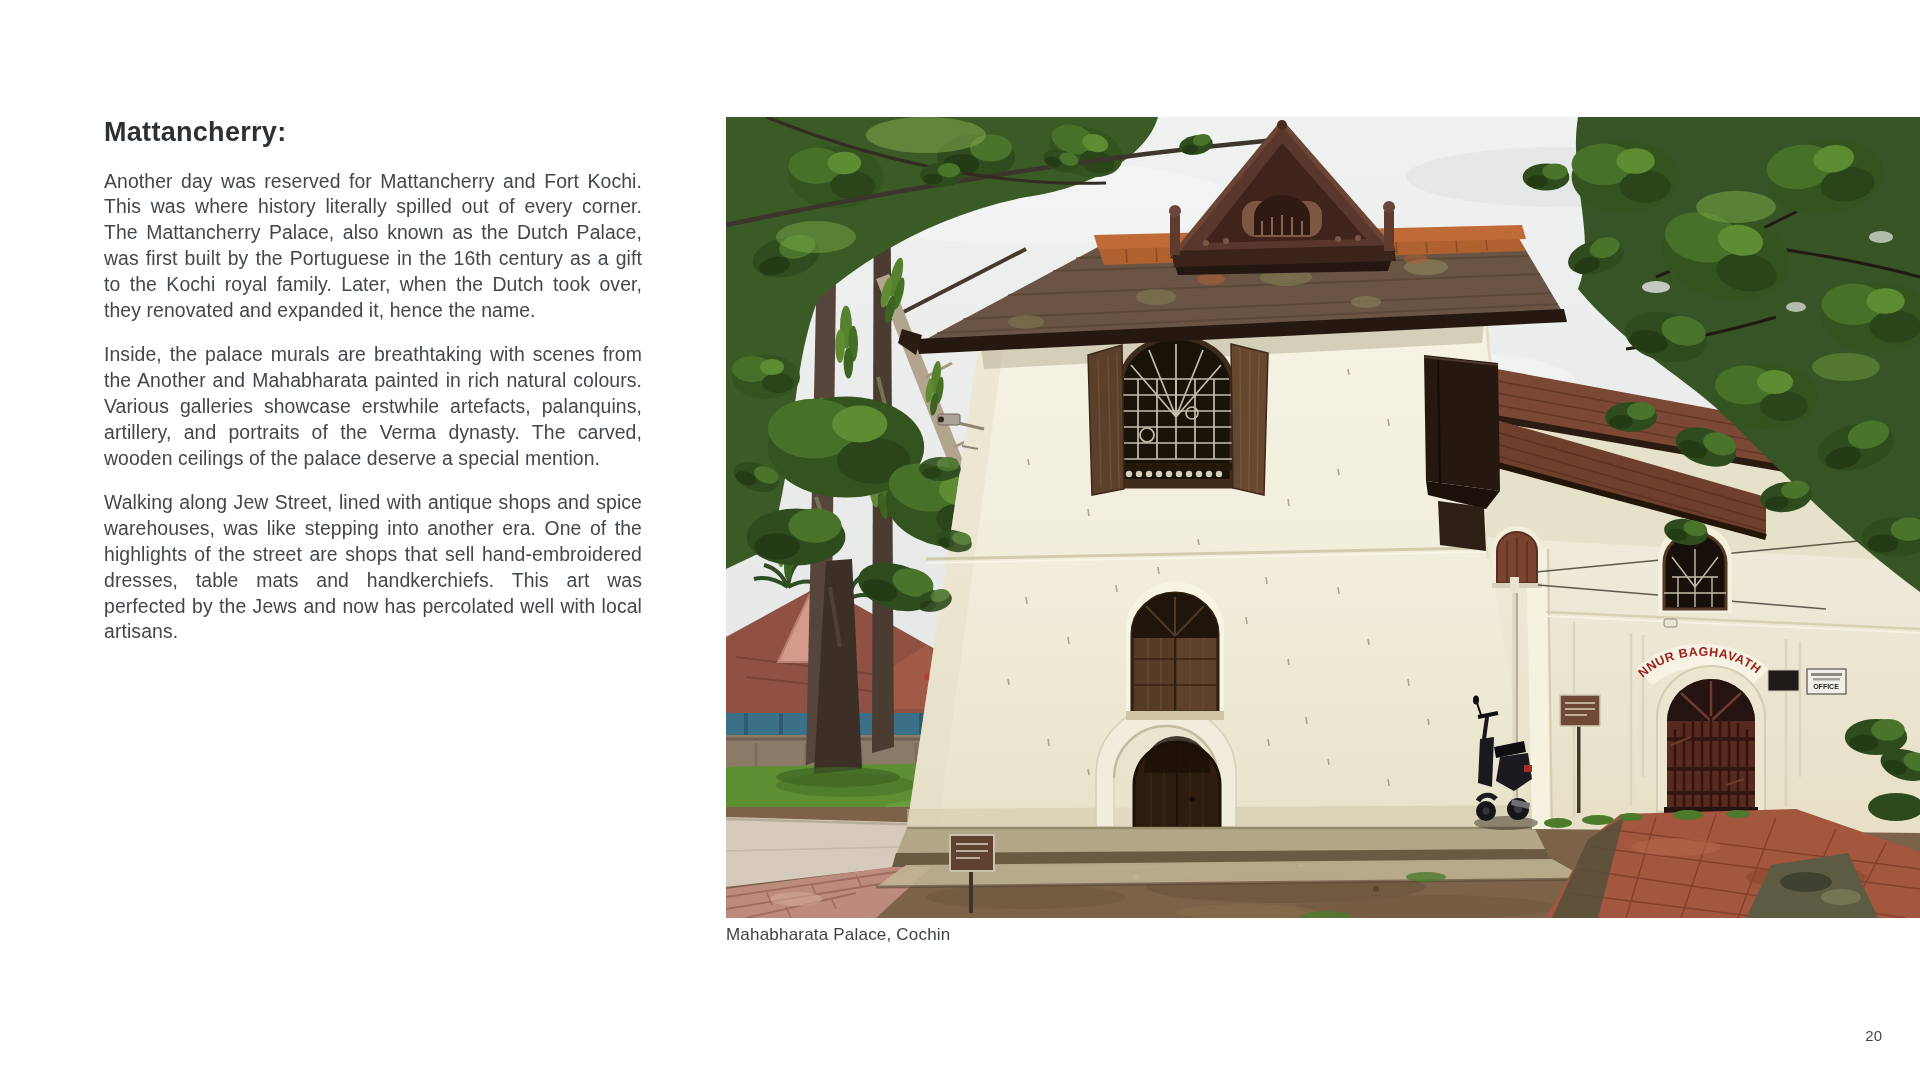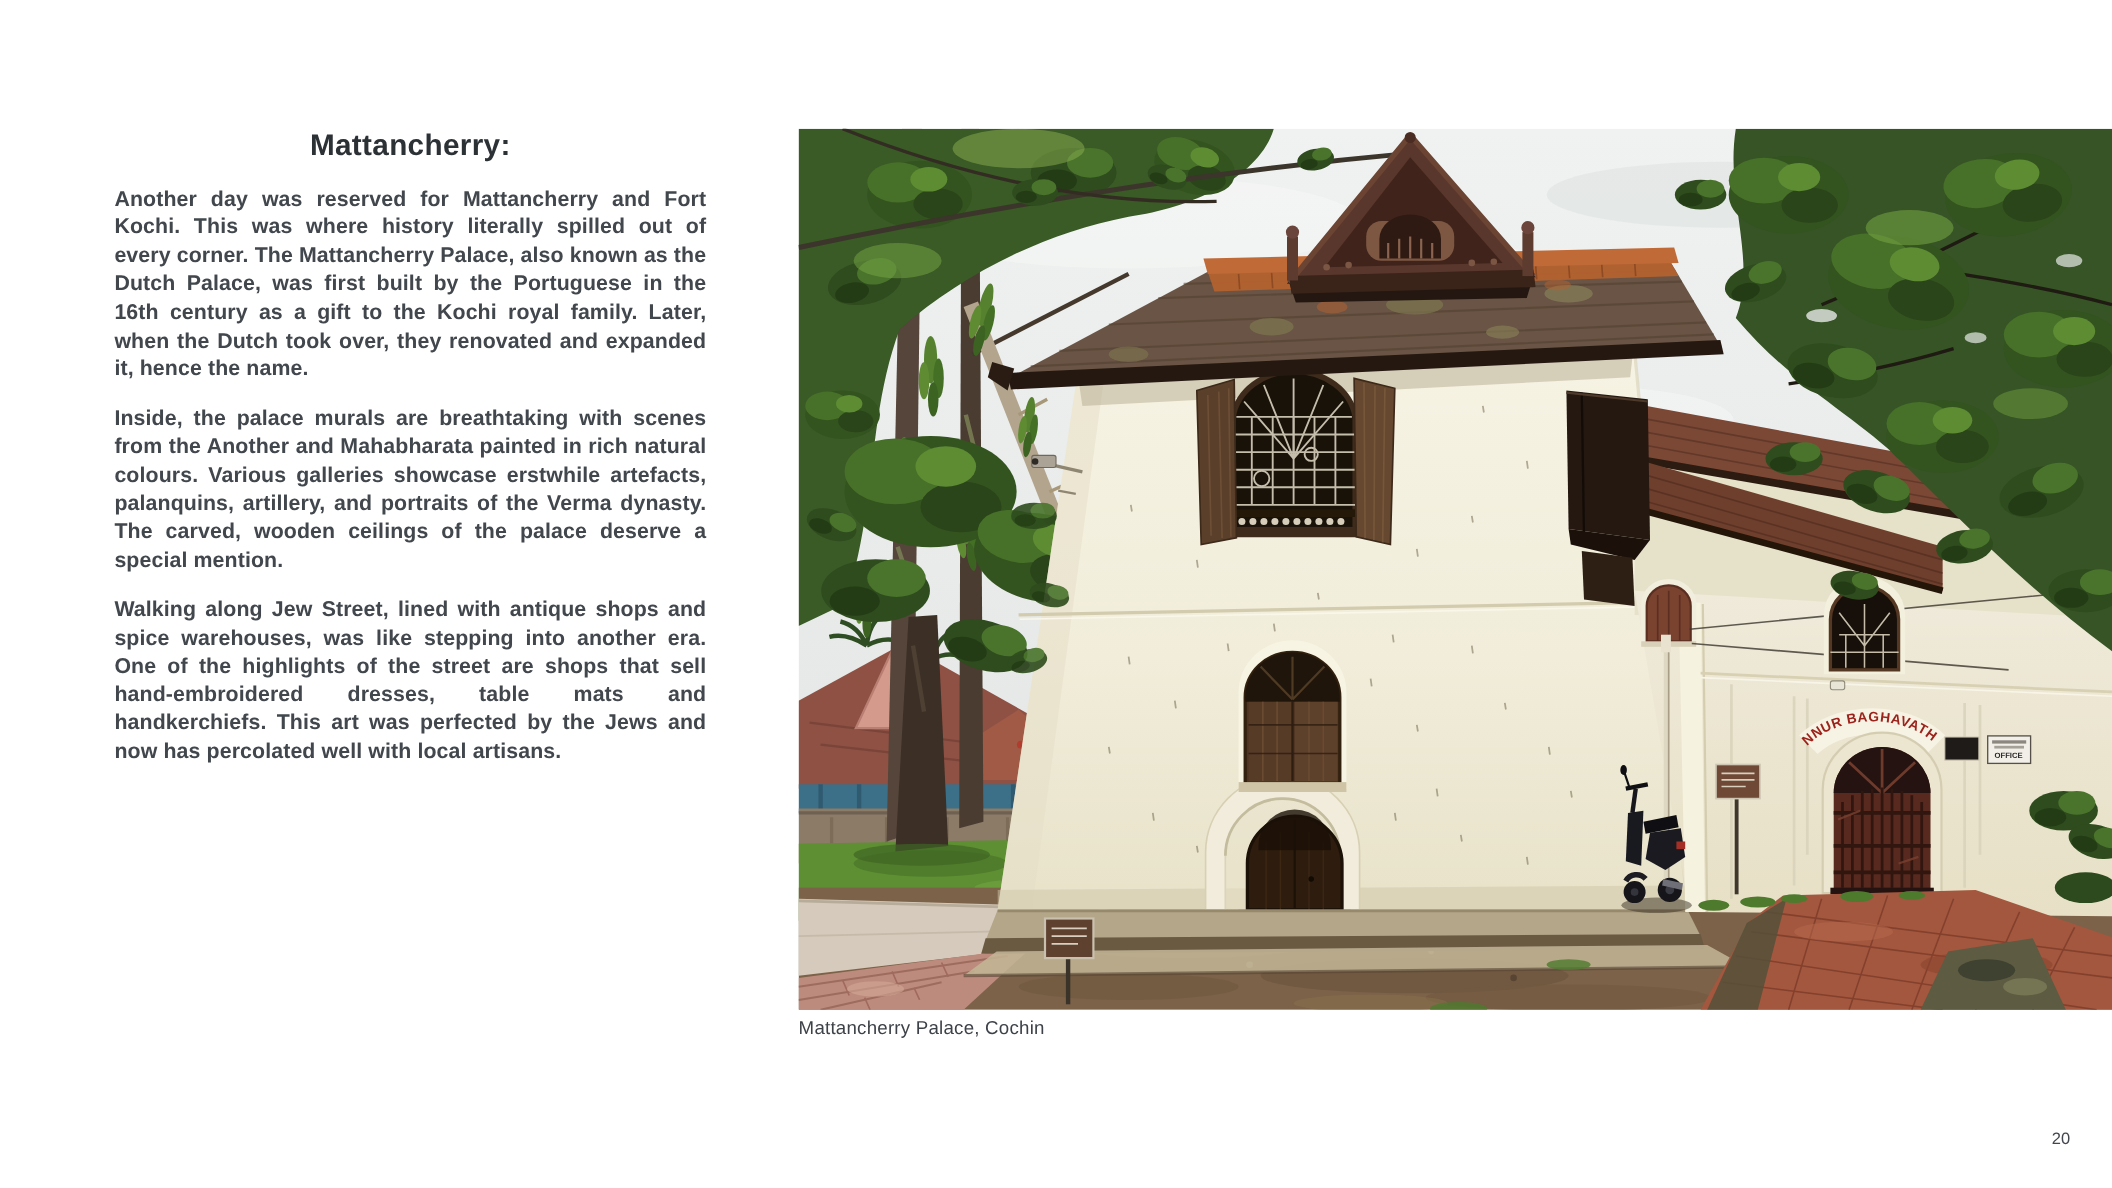--- a/index.html
+++ b/index.html
@@ -1,23 +1,23 @@
 <!DOCTYPE html>
 <html><head>
 <meta charset="utf-8">
 <title>Travel book page</title>
 <style>
   html,body{margin:0;padding:0;background:#ffffff;}
   .page{position:relative;width:1920px;height:1080px;background:#ffffff;overflow:hidden;
         font-family:"Liberation Sans", sans-serif;}
   .text-col{position:absolute;left:104px;top:118px;width:538px;}
   .text-col h1{font-size:27px;line-height:1.1;font-weight:bold;color:#2c3136;
-               margin:0 0 21px 0;letter-spacing:.3px;text-align:center;}
+               margin:0 0 21px 0;letter-spacing:.3px;}
   .text-col p{font-size:19.4px;line-height:25.8px;color:#41474d;text-align:justify;
-              margin:0 0 19px 0;letter-spacing:.1px;font-weight:bold;}
+              margin:0 0 19px 0;letter-spacing:.1px;}
   .text-col p:last-child{margin-bottom:0;}
   figure.photo{position:absolute;left:726px;top:117px;margin:0;padding:0;}
   figure.photo svg{display:block;}
   figcaption{margin-top:7px;font-size:17px;color:#3d4248;letter-spacing:.2px;}
   .pagenum{position:absolute;right:38px;bottom:36px;font-size:15px;color:#42474d;}
 </style>
 </head>
 <body>
 
 <div class="page">
@@ -453,17 +453,17 @@
         <use href="#leaf2" transform="translate(960,415) scale(.85) rotate(10)"></use>
         <use href="#leaf2" transform="translate(1060,380) scale(1.0) rotate(-8)"></use>
         <ellipse cx="1010" cy="90" rx="40" ry="16" fill="#79a845" opacity=".55"></ellipse>
         <ellipse cx="1120" cy="250" rx="34" ry="14" fill="#6f9c3e" opacity=".5"></ellipse>
         <ellipse cx="930" cy="170" rx="14" ry="6" fill="#e7e9e8" opacity=".8"></ellipse>
         <ellipse cx="1070" cy="190" rx="10" ry="5" fill="#e7e9e8" opacity=".7"></ellipse>
         <ellipse cx="1155" cy="120" rx="12" ry="6" fill="#e7e9e8" opacity=".7"></ellipse>
       </g>
 
     </svg>
-    <figcaption>Mattancherry Palace, Cochin</figcaption>
+    <figcaption>Mahabharata Palace, Cochin</figcaption>
   </figure>
 
   <div class="pagenum">20</div>
 </div>
 
 </body></html>

